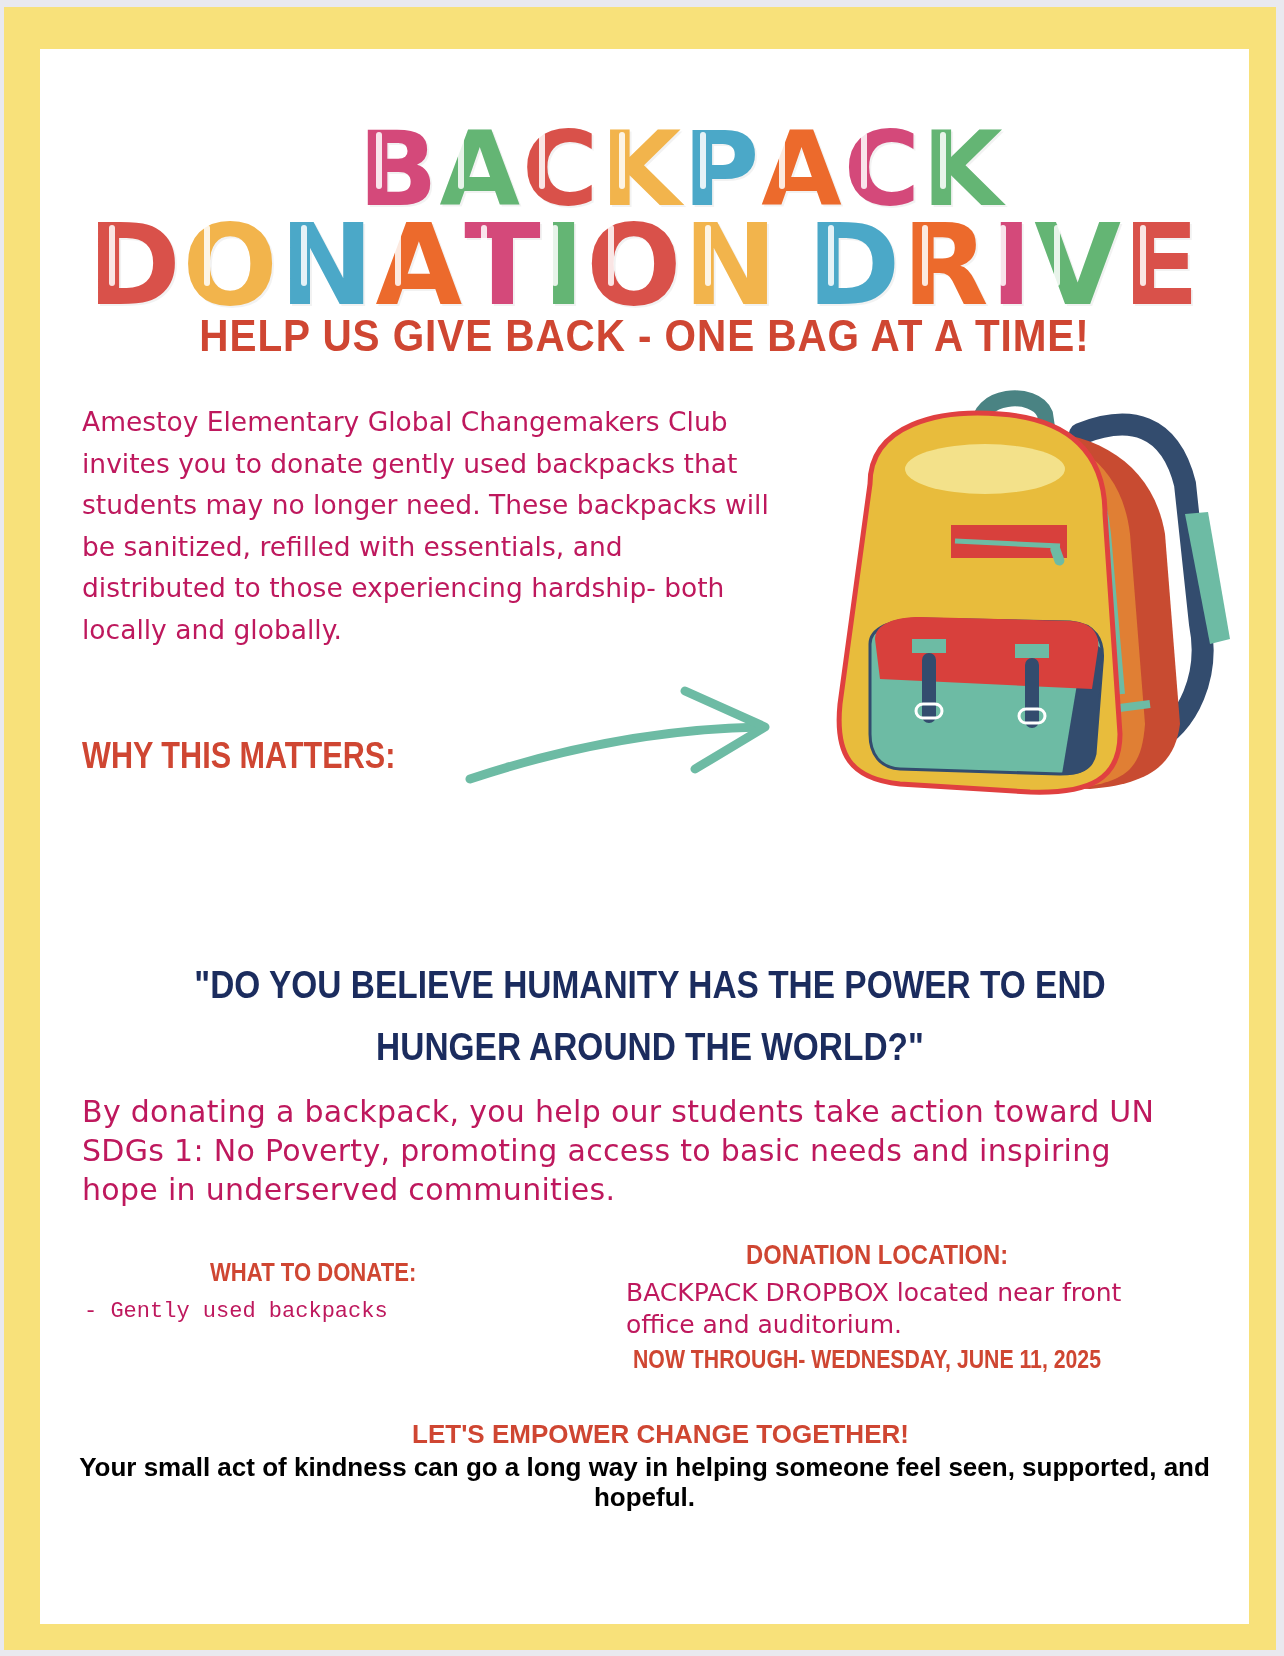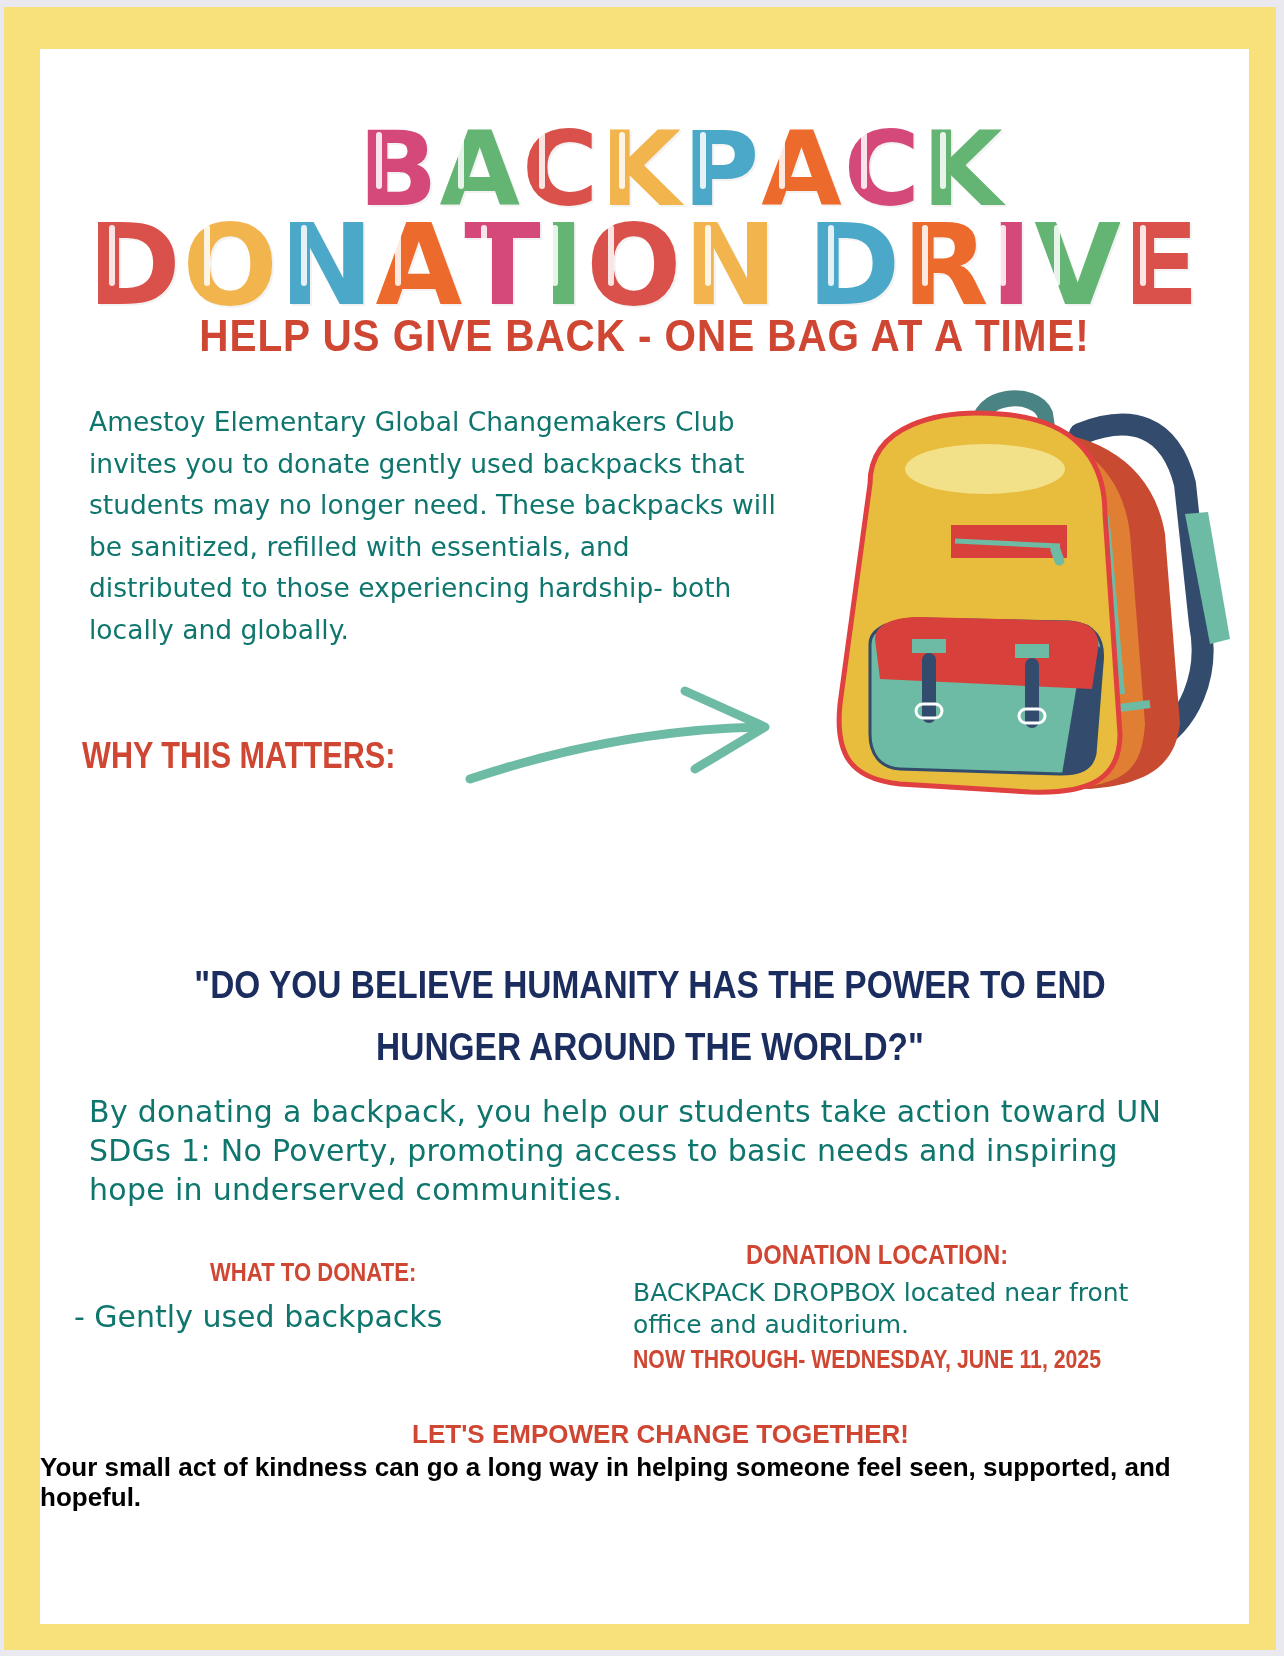--- a/index.html
+++ b/index.html
@@ -32,21 +32,21 @@
     border-radius:3px; background:rgba(255,255,255,0.85);
   }
   .row1 { top:68px; font-size:104px;margin-left:37px; }
   .row2 { top:160px; font-size:112px; }
   .subtitle {
     position:absolute; top:262px; left:0; width:100%; text-align:center;
     color:#cf4632; font-family:"Liberation Sans", sans-serif; font-weight:bold;
     font-size:44px; letter-spacing:1px; transform:scaleX(0.92);
   }
   .body-text {
-    color:#0f766e; font-family:"DejaVu Sans", sans-serif;margin-left:7px;
+    color:#be185d; font-family:"DejaVu Sans", sans-serif;
   }
   .intro {
     position:absolute; left:42px; top:352px; width:690px;
     font-size:26.5px; line-height:41.5px;
   }
   .backpack {
     position:absolute; left:790px; top:325px; width:440px; height:430px;
   }
   .arrow {
     position:absolute; left:420px; top:620px; width:330px; height:140px;
@@ -68,22 +68,23 @@
   .by-text {
     position:absolute; left:42px; top:1043px; width:1080px;
     font-size:30px; line-height:39px; letter-spacing:0.3px;
   }
   .what-heading {
     position:absolute; left:170px; top:1208px;
     color:#cf4632; font-family:"Liberation Sans", sans-serif; font-weight:bold;
     font-size:26px; transform:scaleX(0.85); transform-origin:left;
   }
   .what-item {
-    position:absolute; left:27px; top:1250px;
-    font-size:30px;
+    position:absolute; left:44px; top:1250px;
+    font-size:22px;
+    font-family:Liberation Mono, monospace;
   }
   .loc-heading {
     position:absolute; left:706px; top:1190px;
     color:#cf4632; font-family:"Liberation Sans", sans-serif; font-weight:bold;
     font-size:28px; transform:scaleX(0.85); transform-origin:left;
   }
   .loc-text {
     position:absolute; left:586px; top:1228px; width:520px;
     font-size:25px; line-height:32px;
   }
@@ -92,21 +93,21 @@
     color:#cf4632; font-family:"Liberation Sans", sans-serif; font-weight:bold;
     font-size:25px; transform:scaleX(0.85); transform-origin:left;
     white-space:nowrap;
   }
   .cta {
     position:absolute; left:16px; top:1370px; width:100%; text-align:center;
     color:#cf4632; font-family:"Liberation Sans", sans-serif; font-weight:bold;
     font-size:26px;
   }
   .closing {
-    position:absolute; left:0; top:1403px; width:100%; 
+    position:absolute; left:0; top:1403px; width:100%; text-align:center;
     color:#000; font-family:"Liberation Sans", sans-serif; font-weight:bold;
     font-size:26px; line-height:30px;
   }
 </style>
 </head>
 <body>
 
 <div class="frame">
   <div class="panel">
 

